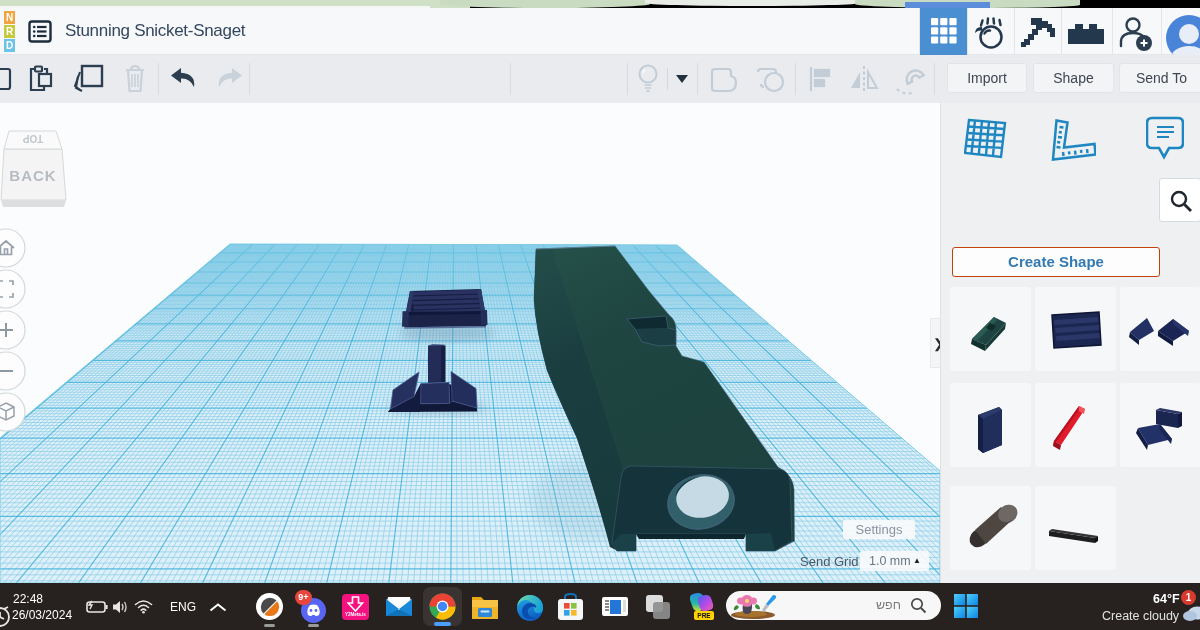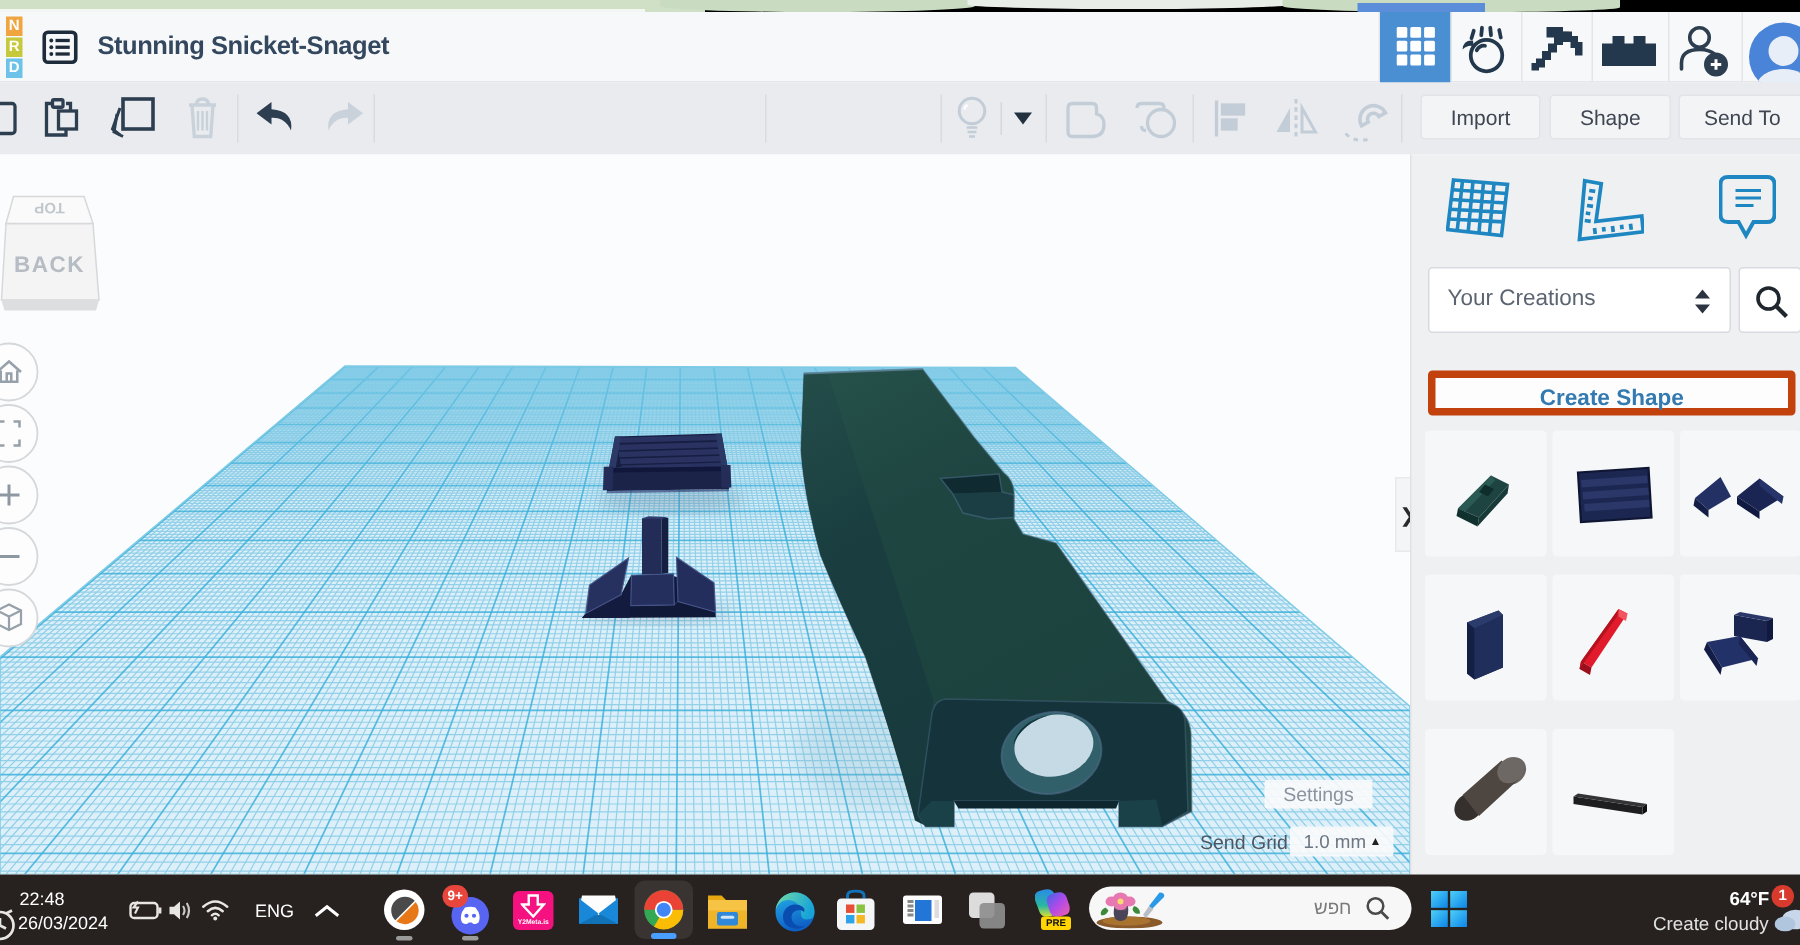--- a/index.html
+++ b/index.html
@@ -34,21 +34,21 @@
  <div class="abs" style="left:4px;top:31px;width:11px;height:13px;background:#6cc2e8;color:#fff;font-size:10px;font-weight:bold;text-align:center;line-height:13px">D</div>
  <svg class="abs" style="left:28px;top:12px" width="24" height="23" viewBox="0 0 24 23">
    <rect x="1.5" y="1.5" width="21" height="20" rx="2.5" fill="none" stroke="#1d2b3a" stroke-width="2.4"></rect>
    <circle cx="6.2" cy="7" r="1.3" fill="#1d2b3a"></circle>
       <rect x="9" y="5.9" width="9.5" height="2.2" fill="#1d2b3a"></rect>
    <circle cx="6.2" cy="11.5" r="1.3" fill="#1d2b3a"></circle>
       <rect x="9" y="10.4" width="9.5" height="2.2" fill="#1d2b3a"></rect>
    <circle cx="6.2" cy="16" r="1.3" fill="#1d2b3a"></circle>
       <rect x="9" y="14.9" width="9.5" height="2.2" fill="#1d2b3a"></rect>
  </svg>
- <div class="abs" style="left:65px;top:13px;font-size:17px;font-weight:bold;color:#33475f;letter-spacing:-.3px">Stunning Snicket-Snaget</div>
+ <div class="abs" style="left:65px;top:13px;font-size:17px;font-weight:normal;color:#33475f;letter-spacing:-.3px">Stunning Snicket-Snaget</div>
  <div class="hsep" style="left:919px"></div>
  <div class="abs" style="left:920px;top:0;width:47px;height:47px;background:#4b8fd3">
   <svg class="abs" style="left:11px;top:10px" width="26" height="26" viewBox="0 0 26 26">
    <g fill="#fff">
           <rect x="0" y="0" width="7.2" height="7.2" rx="1"></rect>
           <rect x="9.2" y="0" width="7.2" height="7.2" rx="1"></rect>
           <rect x="18.4" y="0" width="7.2" height="7.2" rx="1"></rect>
    <rect x="0" y="9.2" width="7.2" height="7.2" rx="1"></rect>
           <rect x="9.2" y="9.2" width="7.2" height="7.2" rx="1"></rect>
           <rect x="18.4" y="9.2" width="7.2" height="7.2" rx="1"></rect>
@@ -346,33 +346,27 @@
    <path d="M8.5,9 l4,.6 M7.8,14 l3,.5 M7,19 l4,.6 M6.2,24 l3,.5 M5.5,29 l4,.6"></path>
    <path d="M12,34 l.5,4 M18,33.3 l.4,3 M24,32.6 l.5,4 M30,31.9 l.4,3 M36,31.2 l.5,4"></path>
   </g>
  </svg>
  <svg class="abs" style="left:205px;top:13px" width="38" height="48" viewBox="0 0 38 48">
   <path d="M6,2 h26 q5,0 5,5 v20 q0,5 -5,5 h-9 l-5,9 -5,-9 h-7 q-5,0 -5,-5 v-20 q0,-5 5,-5 Z" fill="none" stroke="#1e87c2" stroke-width="2.6"></path>
   <g stroke="#1e87c2" stroke-width="2">
         <path d="M11,11 h17 M11,16 h17 M11,21 h12"></path>
       </g>
  </svg>
- <div class="abs" style="left:11px;top:75px;width:202px;height:44px;background:#fff;border:1px solid #d7dade;border-radius:3px">
-  <div class="abs" style="left:12px;top:11px;font-size:15px;color:#5b6572">Your Creations</div>
-  <svg class="abs" style="right:12px;top:12px" width="12" height="20" viewBox="0 0 12 20">
-   <path d="M1,8 L6,2 L11,8 Z M1,12 L6,18 L11,12 Z" fill="#2b3440"></path>
-  </svg>
- </div>
  <div class="abs" style="left:218px;top:75px;width:42px;height:44px;background:#fff;border:1px solid #d7dade;border-radius:3px">
   <svg class="abs" style="left:9px;top:10px" width="24" height="24" viewBox="0 0 24 24">
    <circle cx="10" cy="10" r="7" fill="none" stroke="#20262e" stroke-width="2.4"></circle>
    <path d="M15.5,15.5 L22,22" stroke="#20262e" stroke-width="2.8"></path>
   </svg>
  </div>
- <div class="abs" style="left:11px;top:144px;width:245px;height:30px;background:#fdfdfe;border:5px solid #c2410c;border-radius:3px;
+ <div class="abs" style="left:11px;top:144px;width:208px;height:30px;background:#fdfdfe;border:1px solid #c2410c;border-radius:3px;
   color:#337ab0;font-size:15px;font-weight:bold;text-align:center;line-height:28px">Create Shape</div>
  <div class="tile" style="left:9px;top:184px"></div>
     <svg class="abs" style="left:9px;top:184px" width="81" height="87" viewBox="0 0 81 87">
       <g>
         <path d="M22,52 L44,30 L56,36 L36,58 Z" fill="#1d4441"></path>
         <path d="M22,52 L44,30 L47,33 L27,54 Z" fill="#2b5a54"></path>
   <path d="M22,52 L36,58 L35,64 L21,57 Z" fill="#11312f"></path>
         <path d="M36,58 L56,36 L55,42 L35,64 Z" fill="#173a38"></path>
   <path d="M40,36 l6,3 -4,5 -6,-3 z" fill="#0f2d2b"></path>
       </g>

